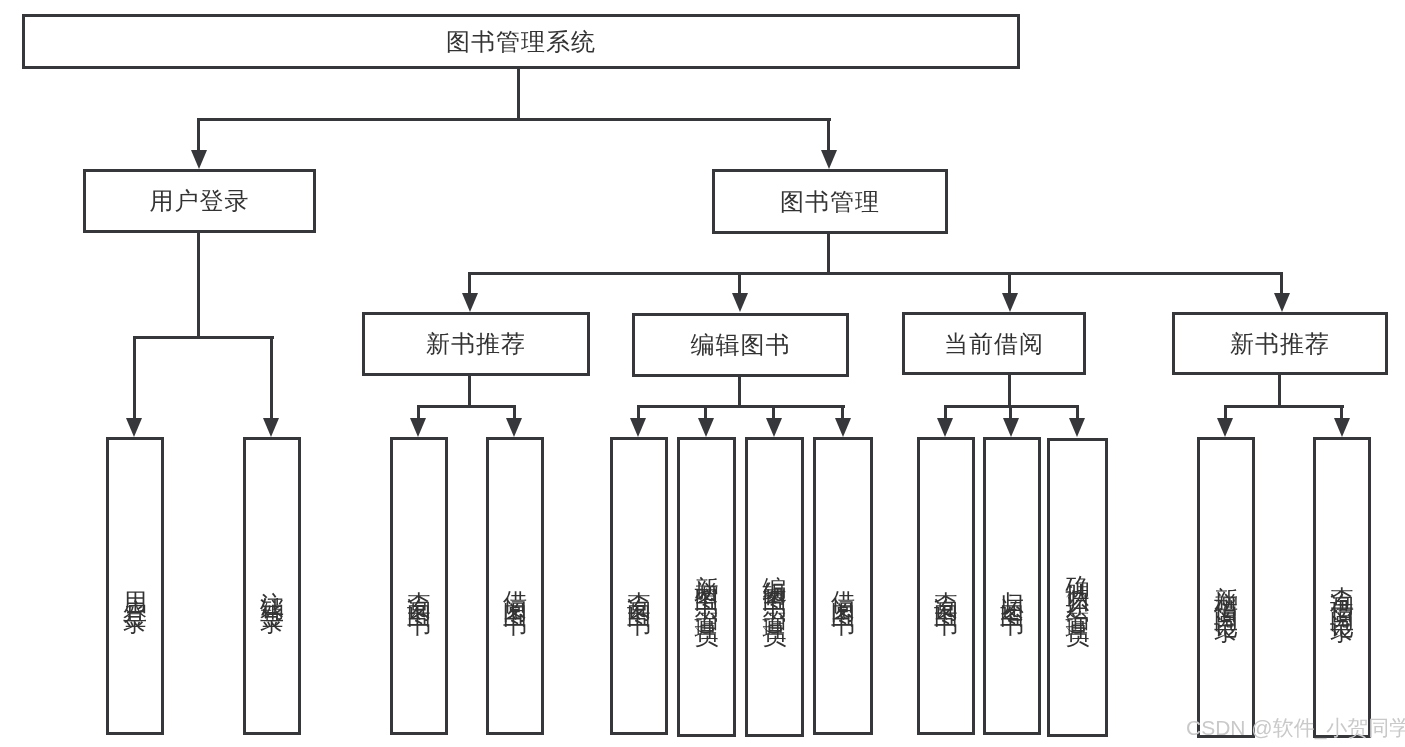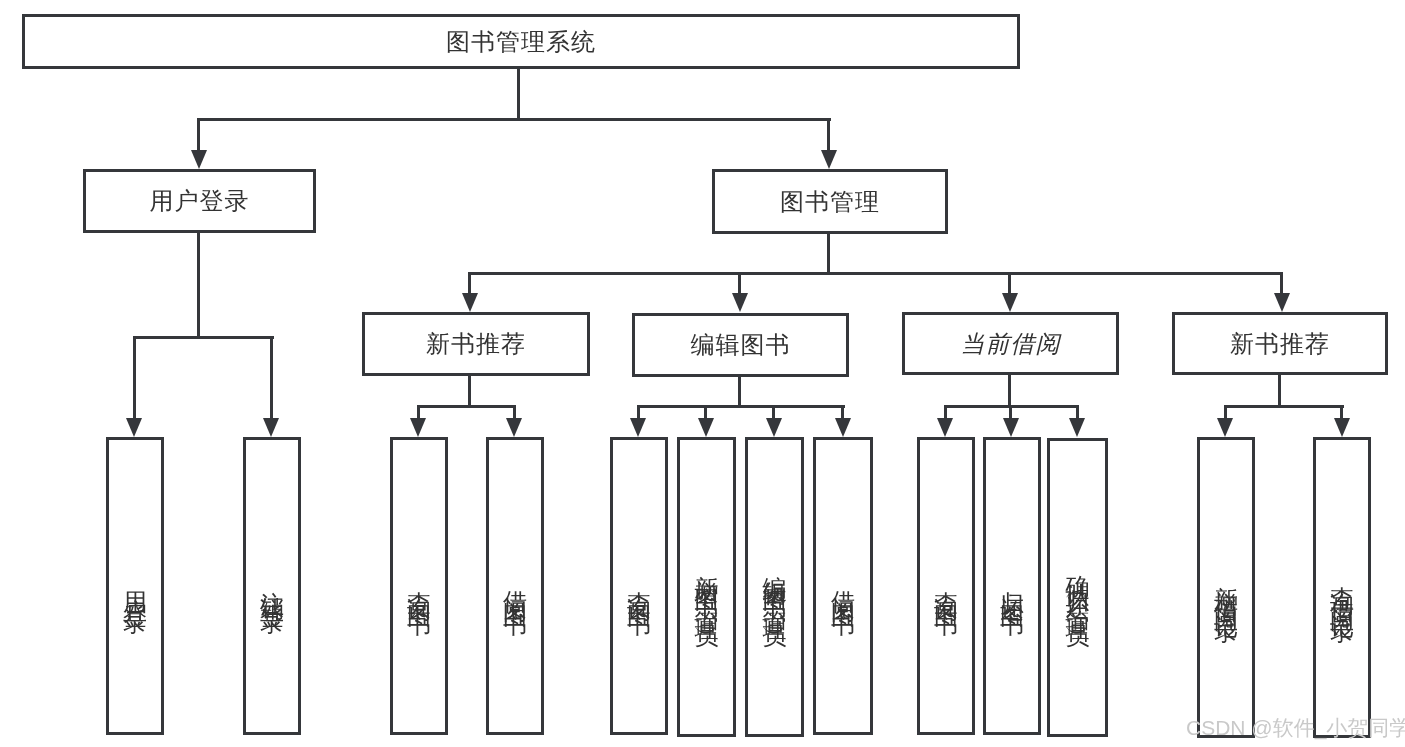--- a/index.html
+++ b/index.html
@@ -94,21 +94,21 @@
   <div class="arr" style="left:732px; top:293px;"></div>
   <div class="arr" style="left:1002px; top:293px;"></div>
   <div class="arr" style="left:1274px; top:293px;"></div>
 
   <div class="node hnode" style="left:362px; top:312px; width:228px; height:64px;">
     <span>新书推荐</span>
   </div>
   <div class="node hnode" style="left:632px; top:313px; width:217px; height:64px;">
     <span>编辑图书</span>
   </div>
-  <div class="node hnode" style="left:902px; top:312px; width:217px; height:63px;font-style:italic;">
+  <div class="node hnode" style="left:902px; top:312px; width:184px; height:63px;">
     <span>当前借阅</span>
   </div>
   <div class="node hnode" style="left:1172px; top:312px; width:216px; height:63px;">
     <span>新书推荐</span>
   </div>
 
   <div class="line" style="left:468px; top:375px; width:3px; height:32px;"></div>
   <div class="line" style="left:417px; top:405px; width:99px; height:3px;"></div>
   <div class="line" style="left:417px; top:405px; width:3px; height:15px;"></div>
   <div class="line" style="left:513px; top:405px; width:3px; height:15px;"></div>

